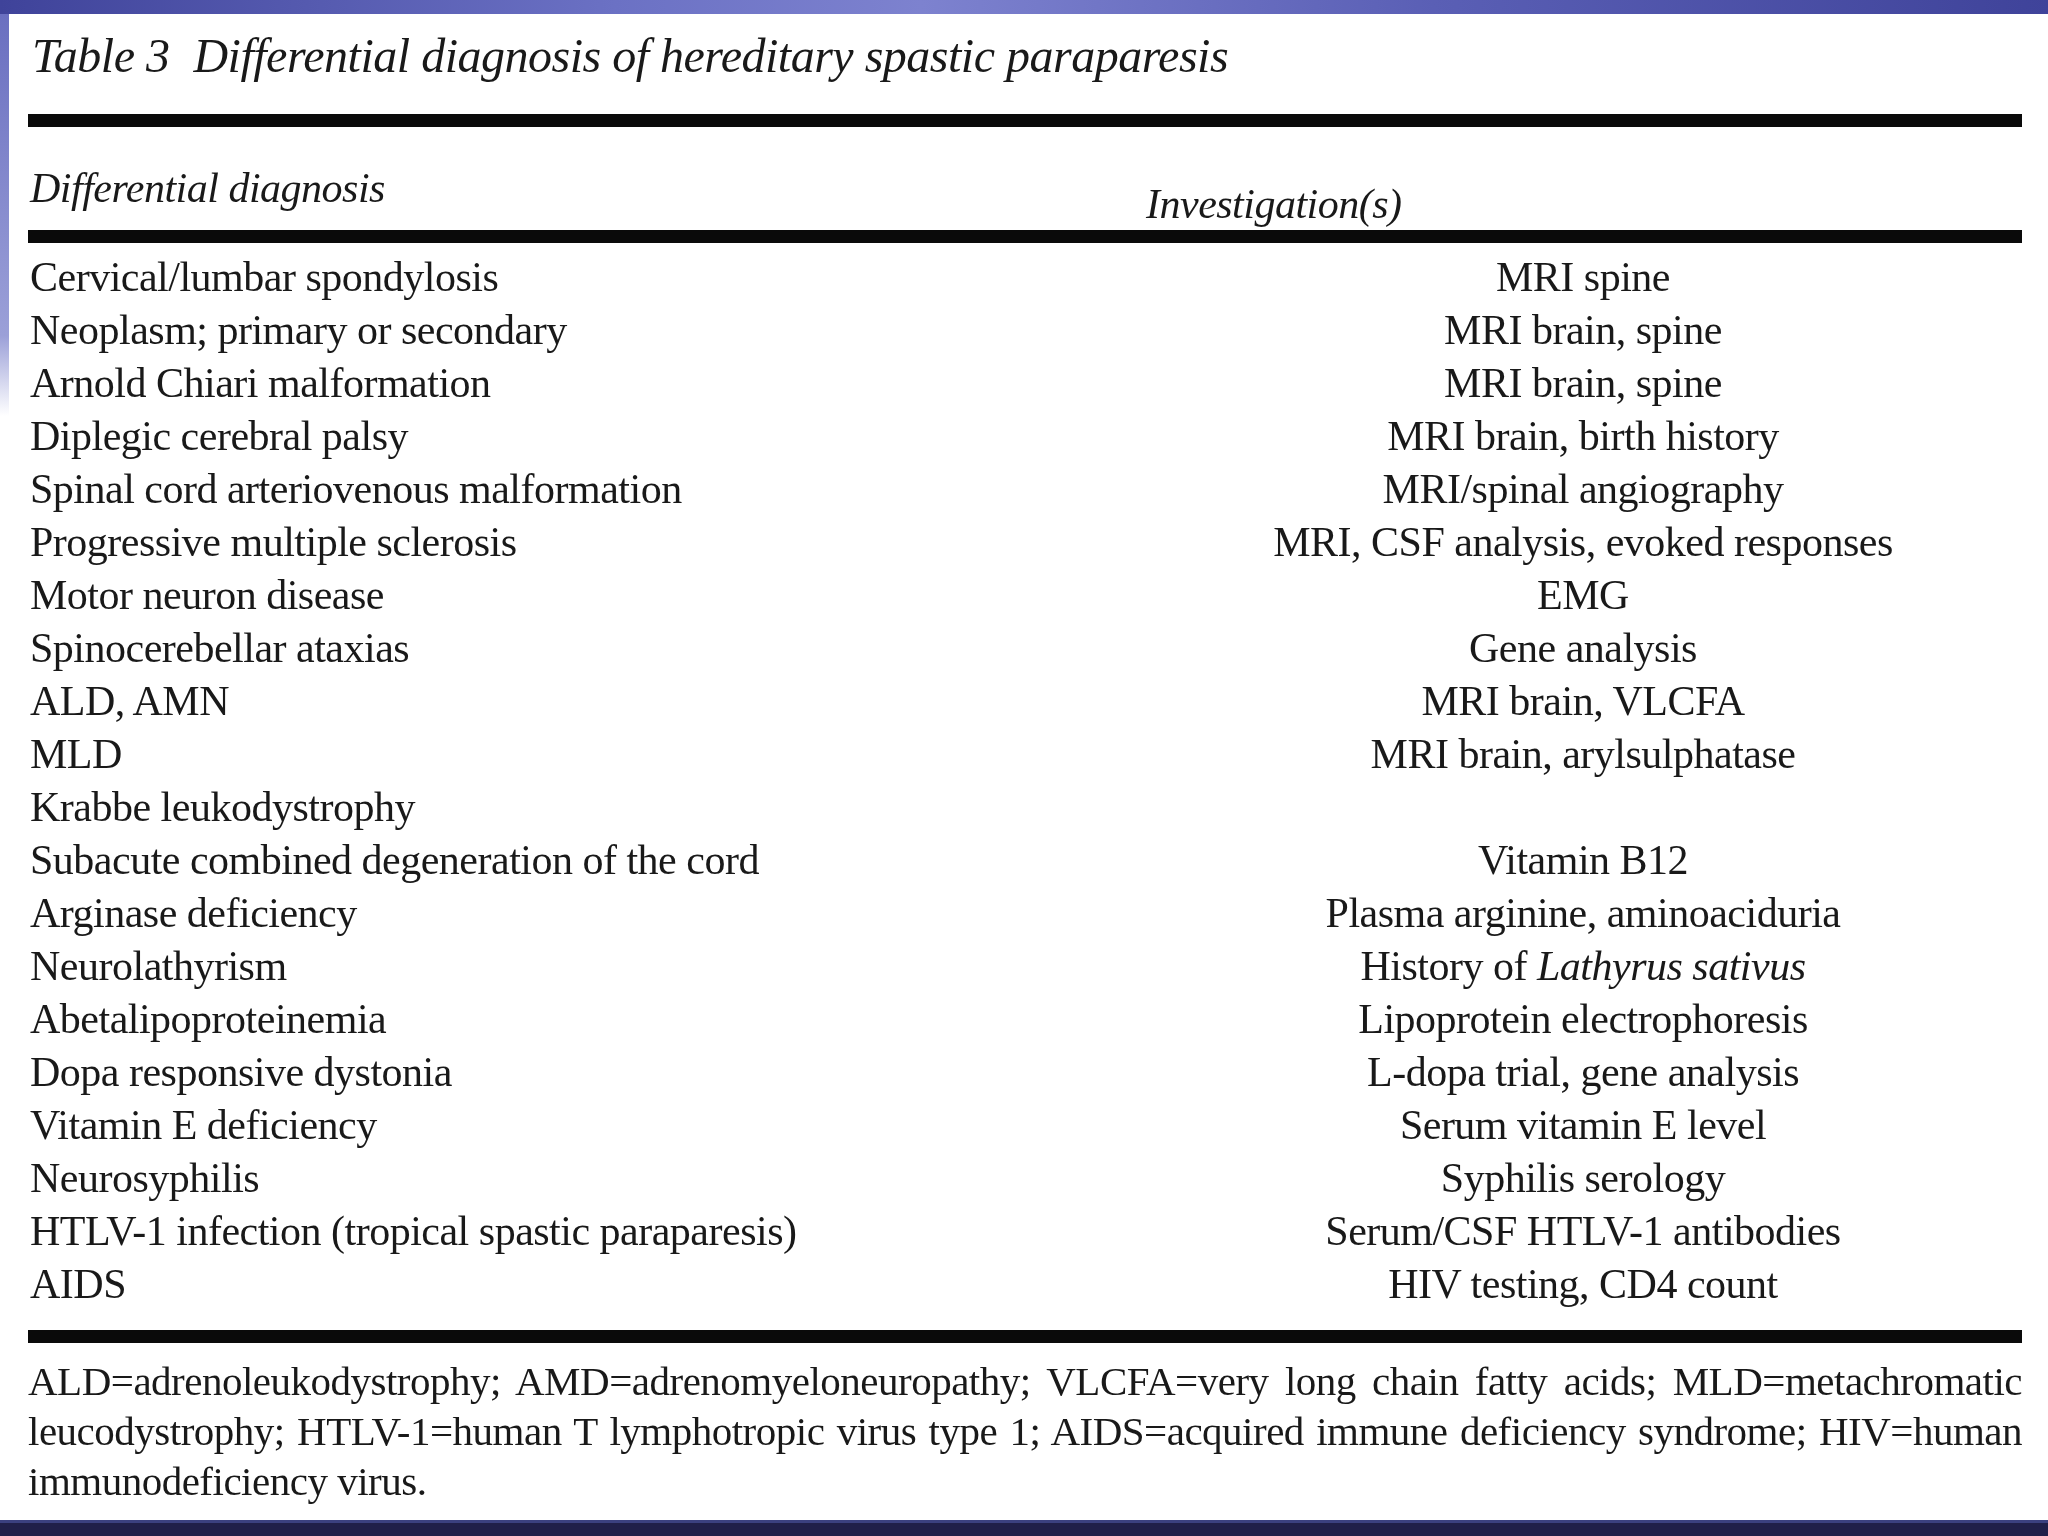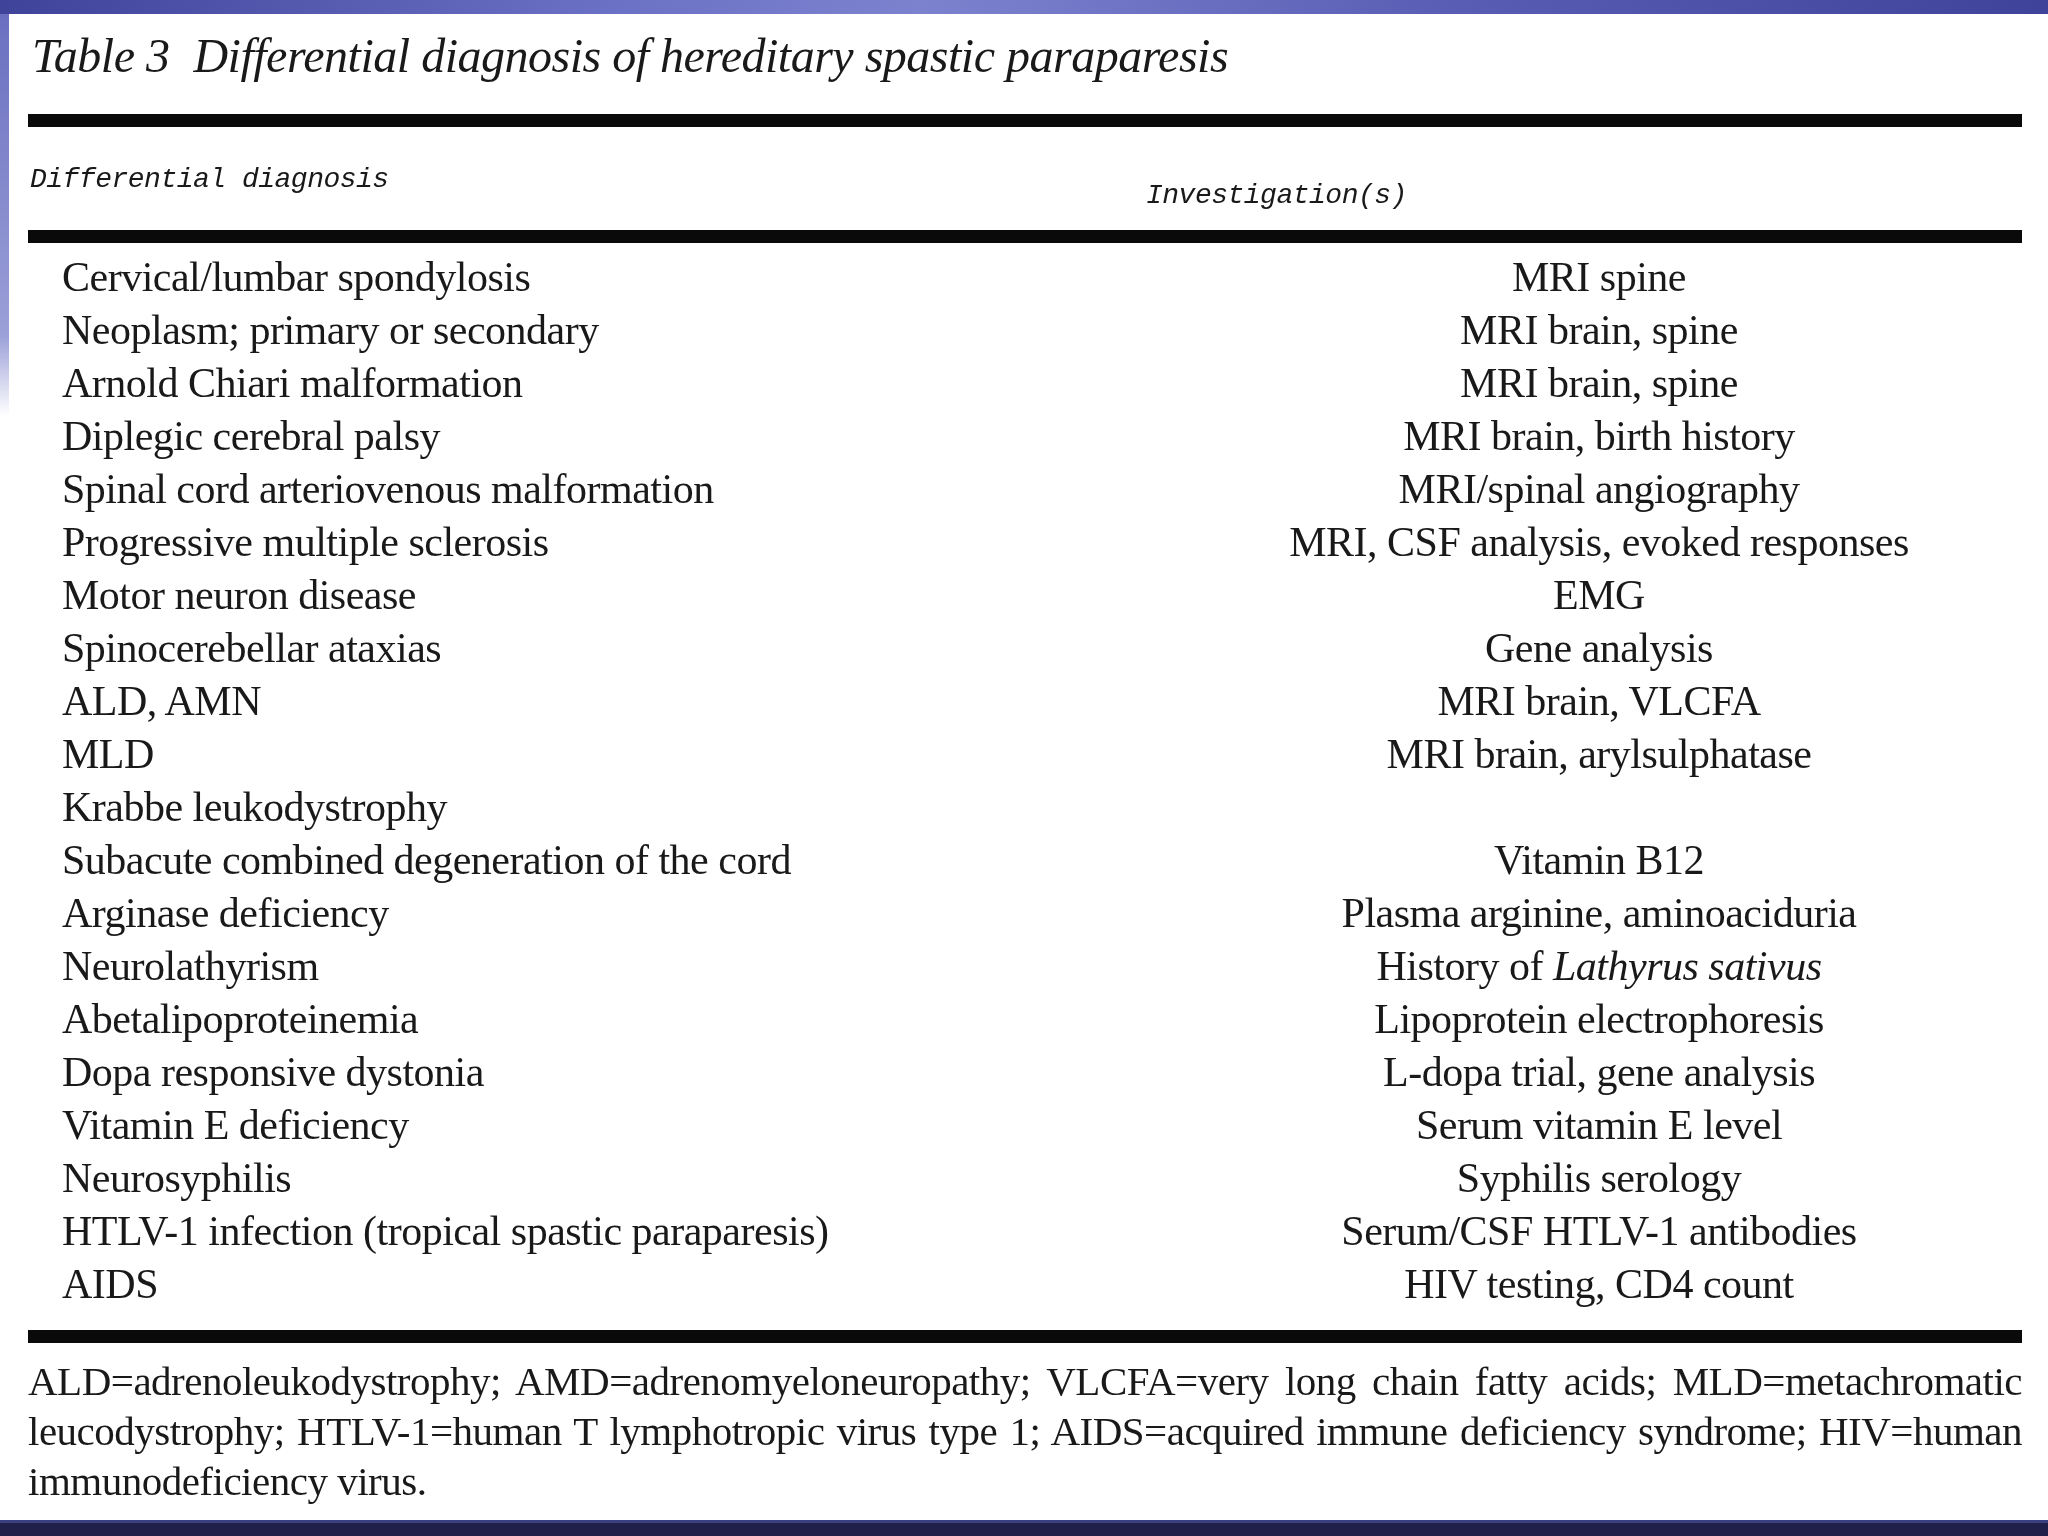--- a/index.html
+++ b/index.html
@@ -23,30 +23,30 @@
     position:absolute;left:32px;top:28px;width:1990px;
     font-style:italic;font-size:48px;letter-spacing:-0.5px;white-space:nowrap;
   }
   .title .tlabel{margin-right:24px;}
   .rule{position:absolute;left:28px;width:1994px;height:13px;background:#0a0a0a;}
   .rule1{top:114px;}
   .rule2{top:230px;}
   .rule3{top:1330px;}
   .heads{
     position:absolute;left:30px;top:164px;width:1990px;display:flex;
-    font-style:italic;font-size:28px;letter-spacing:-0.5px;font-family:Liberation Mono, monospace;
+    font-style:italic;font-size:42px;letter-spacing:-0.5px;
   }
   .heads .c1{width:1116px;flex:none;}
   .heads .c2{flex:1;margin-top:16px;}
   .tbody{
     position:absolute;left:30px;top:251px;width:1990px;
     font-size:42px;line-height:53px;letter-spacing:-0.5px;
   }
   .trow{display:flex;white-space:nowrap;}
-  .trow .c1{width:1116px;flex:none;margin-left:32px;}
+  .trow .c1{width:1116px;flex:none;}
   .trow .c2{flex:1;text-align:center;}
   .footnote{
     position:absolute;left:28px;top:1356px;width:1994px;
     font-size:41px;line-height:50px;letter-spacing:-0.5px;
     text-align:justify;
   }
 </style>
 </head>
 <body>
 

